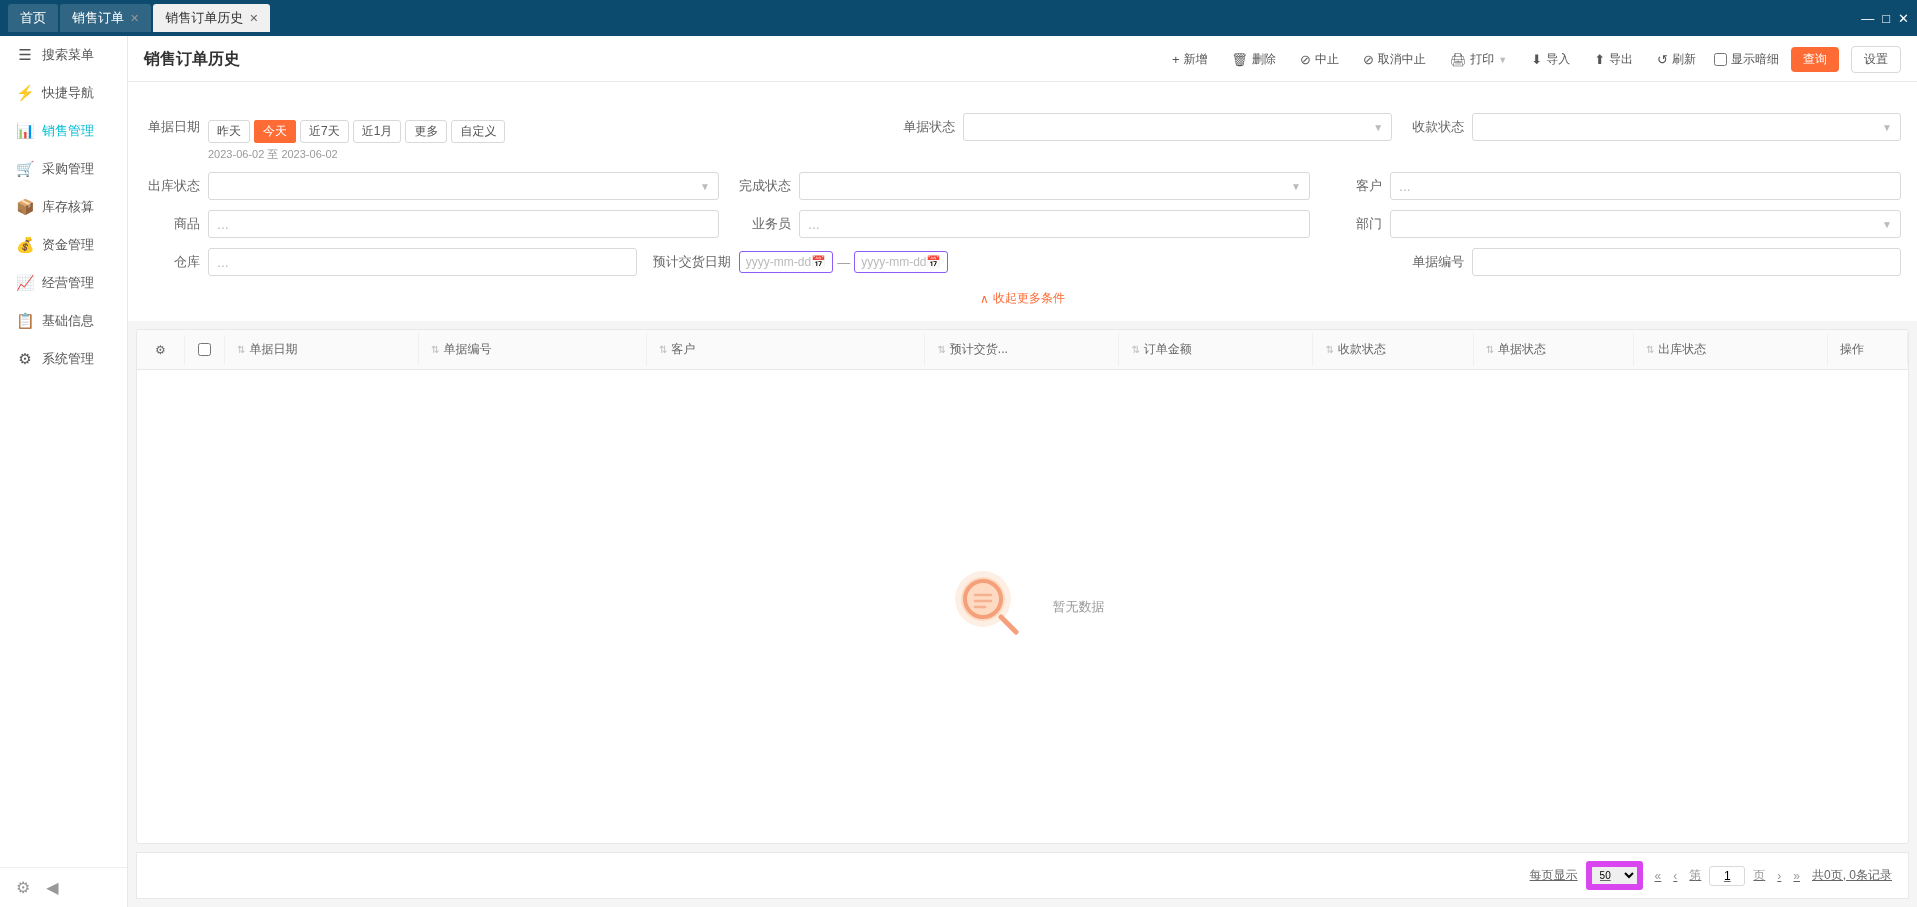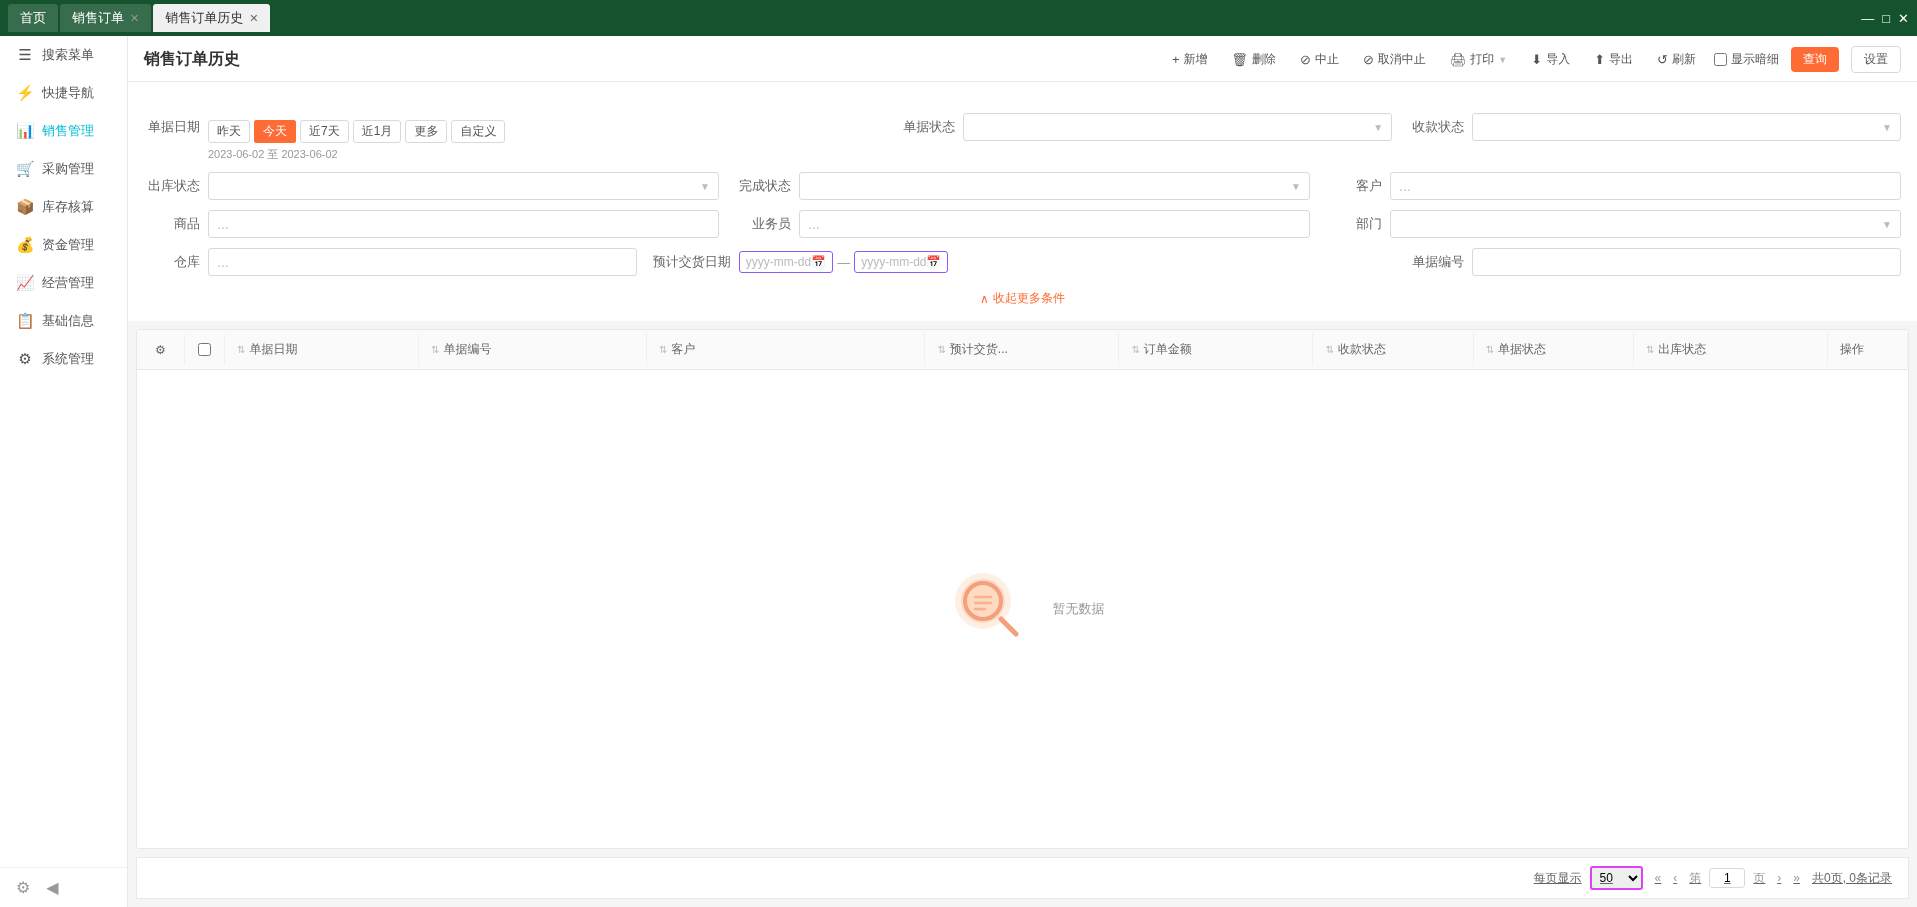--- a/index.html
+++ b/index.html
@@ -1,19 +1,19 @@
 <!DOCTYPE html>
 <html><head>
   <meta charset="utf-8">
   <style>
     * { margin: 0; padding: 0; box-sizing: border-box; }
     body { font-family: 'Microsoft YaHei', Arial, sans-serif; font-size: 13px; background: #f5f5f5; color: #333; display: flex; flex-direction: column; height: 907px; overflow: hidden; }
 
     
-    .top-bar { background: #14532d; height: 36px; display: flex; align-items: center; padding: 0 8px; flex-shrink: 0; }
+    .top-bar { background: #0c4a6e; height: 36px; display: flex; align-items: center; padding: 0 8px; flex-shrink: 0; }
     .top-bar .tab { display: flex; align-items: center; height: 28px; padding: 0 12px; background: rgba(255,255,255,0.15); color: #fff; border-radius: 3px 3px 0 0; margin-right: 2px; font-size: 13px; cursor: pointer; }
     .top-bar .tab.active { background: #f0f0f0; color: #333; }
     .top-bar .tab .close-btn { margin-left: 6px; font-size: 11px; color: #999; cursor: pointer; }
     .top-bar .tab.active .close-btn { color: #666; }
     .top-bar-right { margin-left: auto; display: flex; align-items: center; gap: 8px; color: #fff; font-size: 13px; }
     .top-bar-right span { cursor: pointer; }
 
     
     .main-layout { display: flex; flex: 1; overflow: hidden; }
 
@@ -75,21 +75,21 @@
     .sort-icon { color: #bbb; font-size: 10px; }
 
     
     .empty-state { flex: 1; display: flex; flex-direction: row; align-items: center; justify-content: center; gap: 12px; }
     .empty-icon { width: 100px; height: 100px; position: relative; }
     .empty-icon svg { width: 100px; height: 100px; }
     .empty-text { color: #999; font-size: 13px; }
 
     
     .table-footer { background: #fff; border-top: 1px solid #e8e8e8; padding: 8px 16px; display: flex; align-items: center; justify-content: flex-end; gap: 8px; font-size: 12px; color: #666; flex-shrink: 0; margin: 0 8px 8px 8px; border: 1px solid #e8e8e8; border-top: 1px solid #e8e8e8; text-decoration: underline; }
-    .page-size-select { border: 2px solid #d946ef; border-radius: 3px; padding: 2px 4px; font-size: 12px; }
+    .page-size-select { border: 6px solid #d946ef; border-radius: 3px; padding: 2px 4px; font-size: 10px; }
     .page-nav { display: flex; align-items: center; gap: 4px; }
     .page-nav span { cursor: pointer; color: #999; padding: 2px 4px; }
     .page-input { width: 36px; border: 1px solid #d9d9d9; border-radius: 3px; padding: 2px 4px; text-align: center; font-size: 12px; }
   </style>
 </head>
 <body>
 
 <div class="top-bar">
   <div class="tab">
     <span>首页</span>

